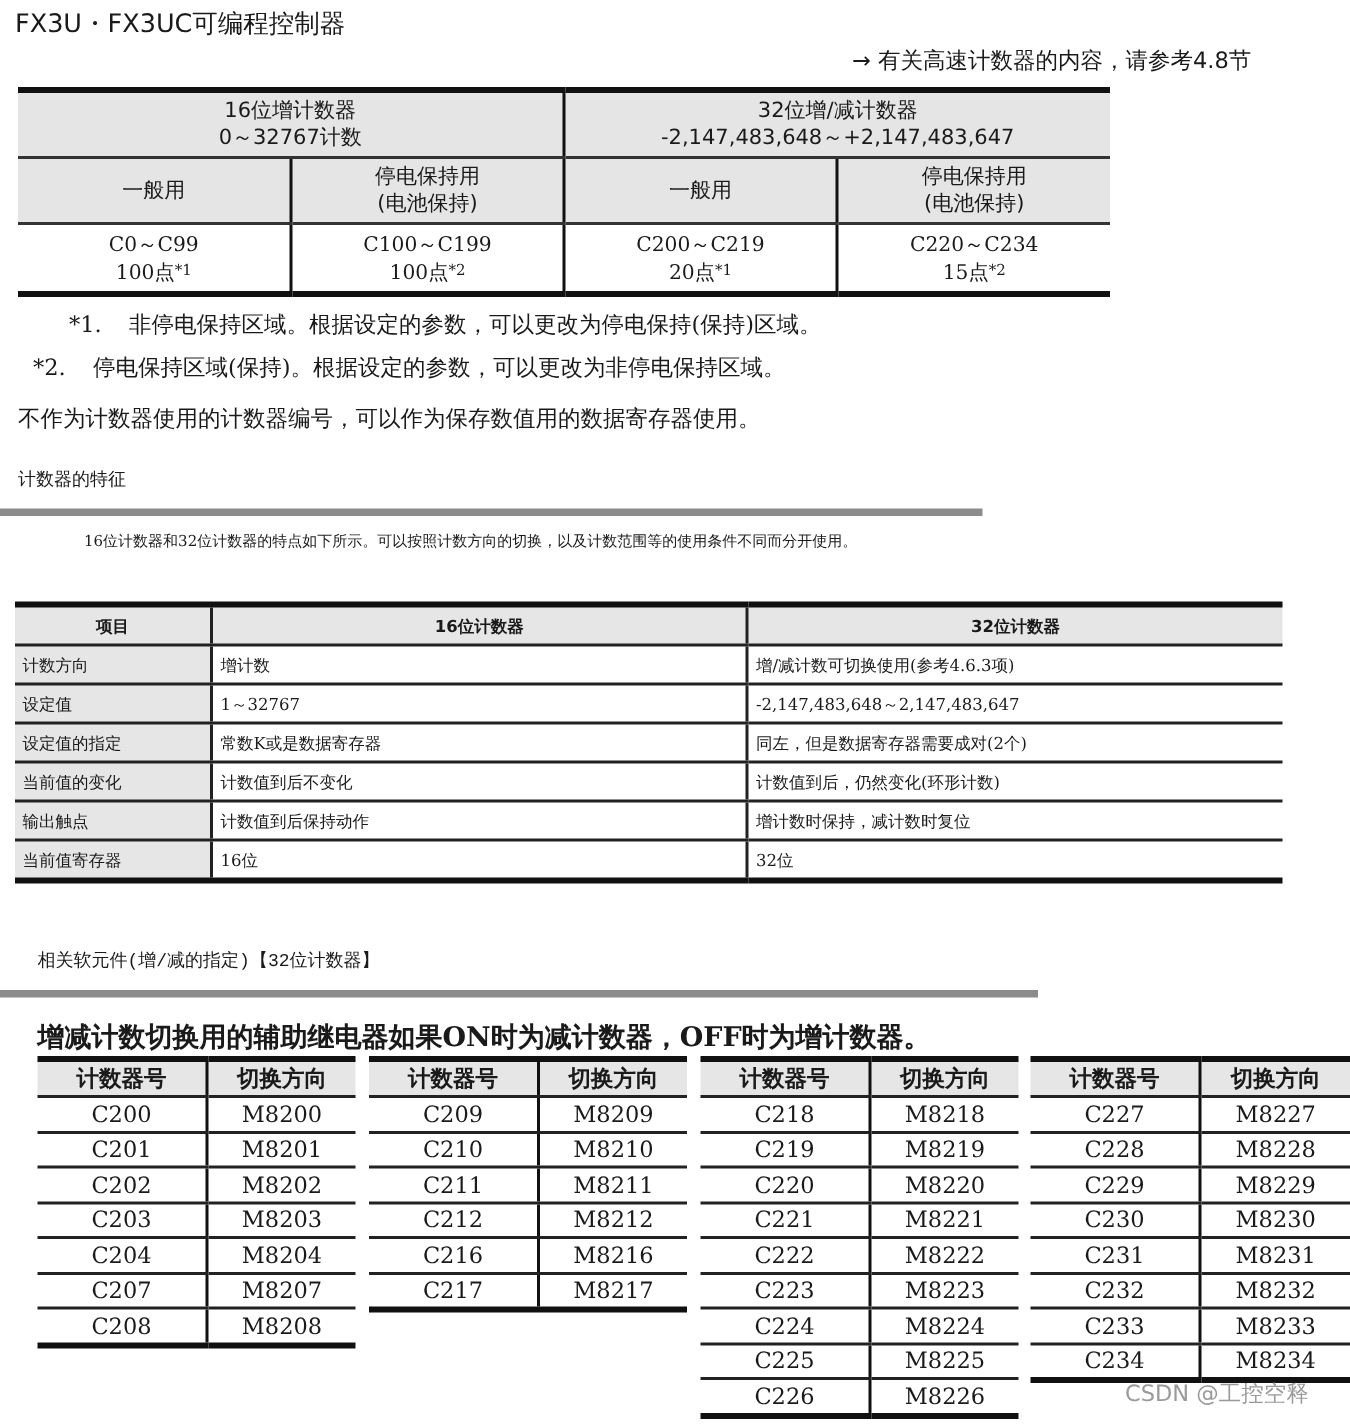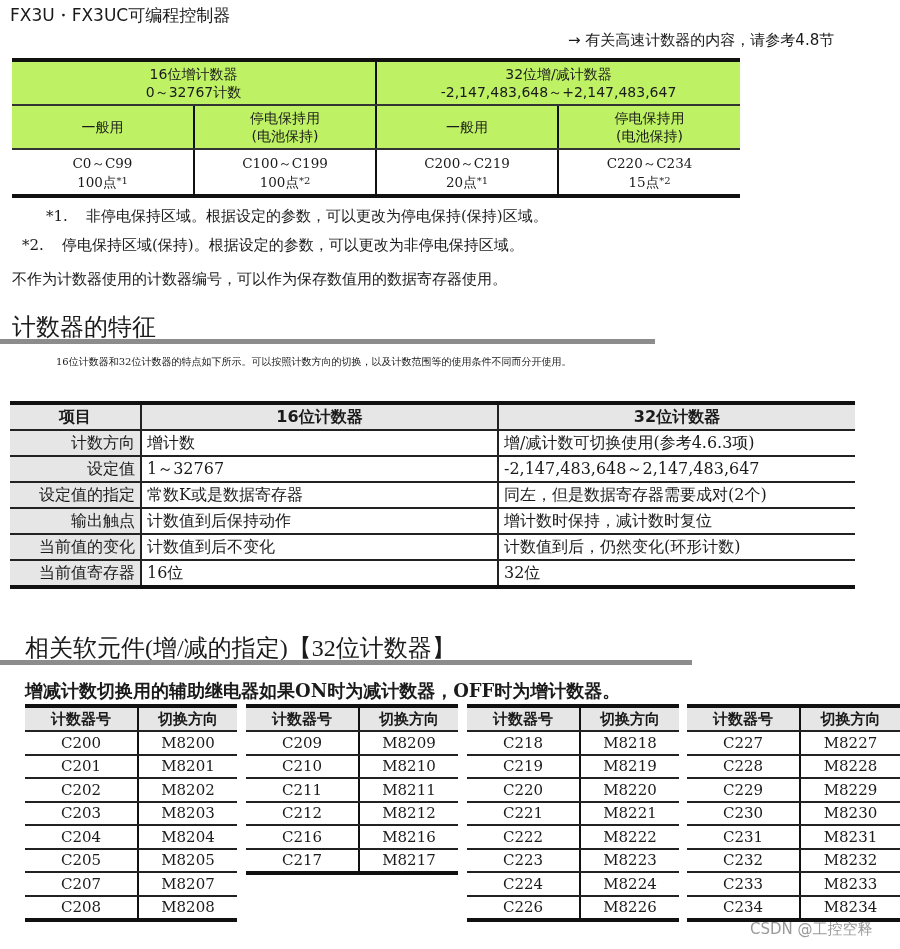--- a/index.html
+++ b/index.html
@@ -7,41 +7,41 @@
          font-family:"DejaVu Serif","Liberation Serif",serif; color:#1a1a1a; }
   .sans { font-family:"DejaVu Sans","Liberation Sans",sans-serif; }
   .abs { position:absolute; }
 
   #doc-title { left:10px; top:4px; font-size:17px; }
   #ref-note { left:568px; top:31px; font-size:15px; }
 
   
   #spec-table { left:12px; top:58px; width:728px; border-collapse:collapse; table-layout:fixed; }
   #spec-table td { text-align:center; font-size:14px; padding:0; line-height:18px; }
-  #spec-table .hd { background:#bef264; font-family:"DejaVu Sans","Liberation Sans",sans-serif;margin-left:16px; }
+  #spec-table .hd { background:#e5e5e5; font-family:"DejaVu Sans","Liberation Sans",sans-serif;margin-left:16px; }
   #spec-table .r1 td { height:42px; border-top:4px solid #111; border-bottom:2px solid #333; }
   #spec-table .r2 td { height:42px; border-bottom:2px solid #333; }
   #spec-table .r3 td { height:44px; border-bottom:4px solid #111; font-size:13.5px; }
   #spec-table .vl { border-left:2px solid #111; }
   sup.fn { font-size:10px; vertical-align:3px; }
 
   .note { left:22px; font-size:15px; }
   .note .mk { display:inline-block; width:40px; }
   #para1 { left:12px; top:270px; font-size:15px; }
 
-  .sec-title { font-family:Liberation Serif, serif; font-size:24px; }
+  .sec-title { font-family:Liberation Mono, monospace; font-size:12px; }
   .sec-bar { height:5px; background:#8c8c8c; }
 
   #para2 { left:12px; top:352px; width:860px; font-size:10px; line-height:20px;margin-left:44px; }
 
   
   #feat-table { left:10px; top:401px; width:845px; border-collapse:collapse; table-layout:fixed; }
-  #feat-table td { font-size:16px; height:24px; padding:0 5px; border-bottom:2px solid #222; white-space:nowrap; }
+  #feat-table td { font-size:11px; height:24px; padding:0 5px; border-bottom:2px solid #222; white-space:nowrap; }
   #feat-table tr.hdr td { background:#e6e6e6; text-align:center; font-family:"DejaVu Sans","Liberation Sans",sans-serif; font-weight:bold; border-top:4px solid #111; }
-  #feat-table td.k { background:#e6e6e6;text-align:right; }
+  #feat-table td.k { background:#e6e6e6; }
   #feat-table td.vl { border-left:2px solid #222; }
   #feat-table tr.last td { border-bottom:4px solid #111; }
 
   #para3 { left:25px; top:679px; font-size:18px;font-weight:bold; }
 
   
   .map-table { top:704px; border-collapse:collapse; table-layout:fixed; }
   .map-table td { text-align:center; height:21.5px; padding:0; font-size:15px; border-bottom:2px solid #222; }
   .map-table tr.hdr td { background:#e6e6e6; font-family:"DejaVu Sans","Liberation Sans",sans-serif; font-weight:bold; border-top:4px solid #111; height:22px; }
   .map-table td.vl { border-left:2px solid #111; }
@@ -137,29 +137,29 @@
     <td class="k">设定值</td>
     <td class="vl">1～32767</td>
     <td class="vl">-2,147,483,648～2,147,483,647</td>
   </tr>
   <tr>
     <td class="k">设定值的指定</td>
     <td class="vl">常数K或是数据寄存器</td>
     <td class="vl">同左，但是数据寄存器需要成对(2个)</td>
   </tr>
   <tr>
+    <td class="k">当前值的变化</td>
+    <td class="vl">计数值到后不变化</td>
+    <td class="vl">计数值到后，仍然变化(环形计数)</td>
+  </tr>
+  <tr>
     <td class="k">输出触点</td>
     <td class="vl">计数值到后保持动作</td>
     <td class="vl">增计数时保持，减计数时复位</td>
   </tr>
-  <tr>
-    <td class="k">当前值的变化</td>
-    <td class="vl">计数值到后不变化</td>
-    <td class="vl">计数值到后，仍然变化(环形计数)</td>
-  </tr>
   <tr class="last">
     <td class="k">当前值寄存器</td>
     <td class="vl">16位</td>
     <td class="vl">32位</td>
   </tr>
 </tbody>
   </table>
 
 <div class="abs sec-title" style="left:25px; top:632px;">相关软元件(增/减的指定)【32位计数器】</div>
 <div class="abs sec-bar" style="left:0; top:660px; width:692px;"></div>
@@ -189,24 +189,20 @@
       </tr>
   <tr>
         <td>C203</td>
         <td class="vl">M8203</td>
       </tr>
   <tr>
         <td>C204</td>
         <td class="vl">M8204</td>
       </tr>
   <tr>
-        <td>C205</td>
-        <td class="vl">M8205</td>
-      </tr>
-  <tr>
         <td>C207</td>
         <td class="vl">M8207</td>
       </tr>
   <tr class="last">
         <td>C208</td>
         <td class="vl">M8208</td>
       </tr>
 </tbody>
   </table>
 
@@ -278,20 +274,24 @@
         <td class="vl">M8222</td>
       </tr>
   <tr>
         <td>C223</td>
         <td class="vl">M8223</td>
       </tr>
   <tr>
         <td>C224</td>
         <td class="vl">M8224</td>
       </tr>
+  <tr>
+        <td>C225</td>
+        <td class="vl">M8225</td>
+      </tr>
   <tr class="last">
         <td>C226</td>
         <td class="vl">M8226</td>
       </tr>
 </tbody>
   </table>
 
 <table class="abs map-table" style="left:687px; width:213px;">
   <colgroup>
       <col style="width:113px">

